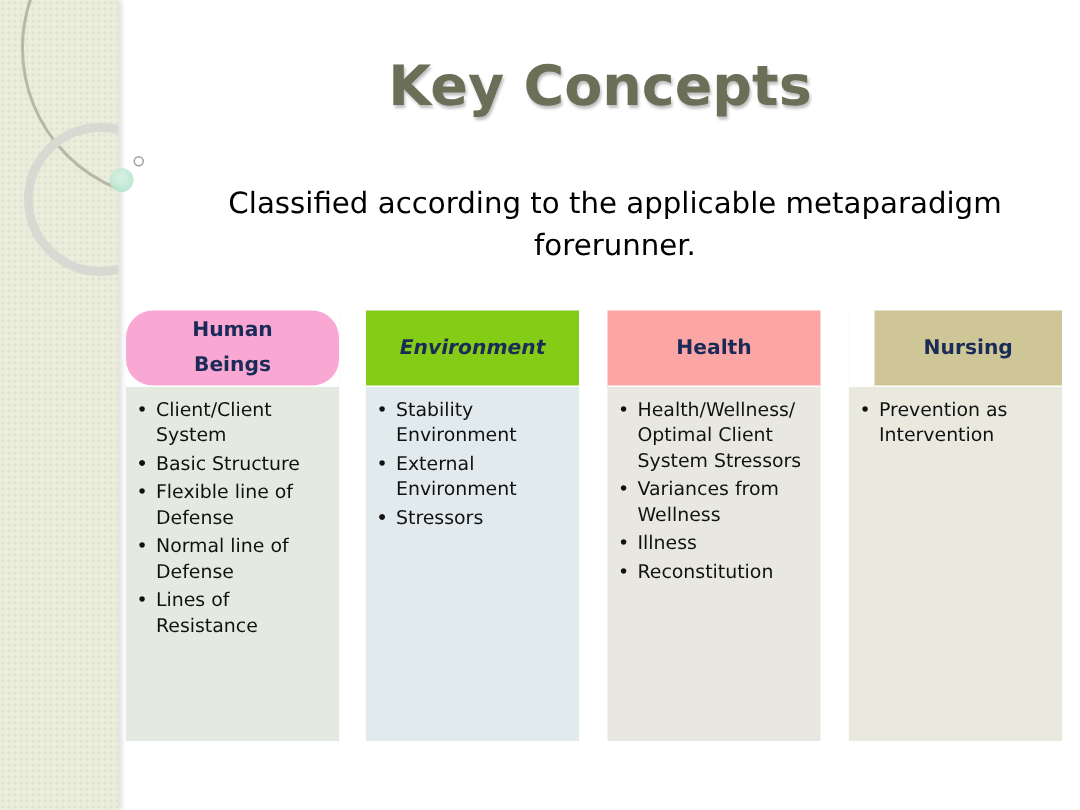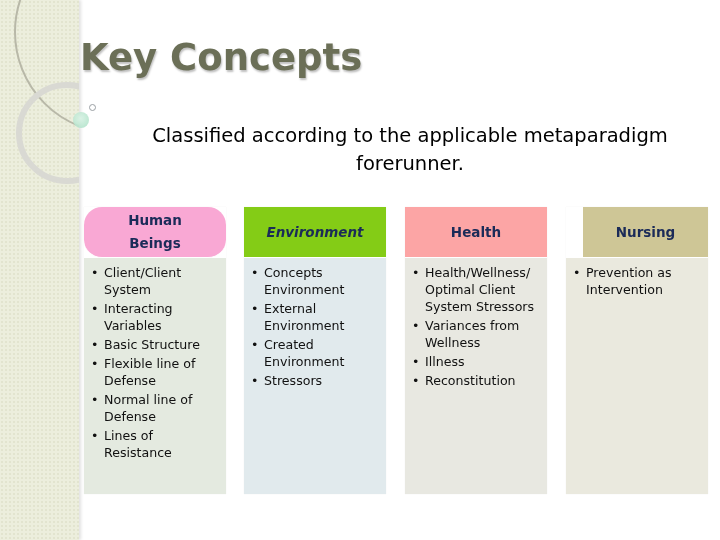--- a/index.html
+++ b/index.html
@@ -33,20 +33,21 @@
     background: radial-gradient(circle at 45% 40%, #d8f2e4, #a8dfc4);
     opacity: 0.9;
   }
   .small-ring {
     position: absolute; left: 89px; top: 104px; width: 5px; height: 5px;
     border-radius: 50%;
     border: 1px solid #9aa0a4;
   }
   .title {
     position: absolute; left: 80px; right: 0; top: 36px;
+    text-align: center;
     font-family: "DejaVu Sans", sans-serif;
     font-weight: bold;
     font-size: 37px;
     color: #6b6f57;
     text-shadow: 1px 2px 2px rgba(0,0,0,0.25);
     letter-spacing: 0px;
   }
   .subtitle {
     position: absolute; left: 100px; right: 0; top: 122px;
     text-align: center;
@@ -106,37 +107,37 @@
 <div class="subtitle">Classified according to the applicable metaparadigm forerunner.</div>
 
 <div class="columns">
   <div class="col" style="left:0px;">
     <div class="col-head" style="background: #f9a8d4; border-radius: 18px;">
       <span style="display:block;width:70px;">Human Beings</span>
     </div>
     <div class="col-body" style="background: rgb(228, 234, 224);">
       <ul>
           <li><span class="bullet">•</span><span>Client/Client System</span></li>
-          <li><span class="bullet">•</span><span>Interacting Variables</span></li>
+          <li><span class="bullet">•</span></li>
           <li><span class="bullet">•</span><span>Basic Structure</span></li>
           <li><span class="bullet">•</span><span>Flexible line of Defense</span></li>
           <li><span class="bullet">•</span><span>Normal line of Defense</span></li>
           <li><span class="bullet">•</span><span>Lines of Resistance</span></li>
         </ul>
     </div>
   </div>
   <div class="col" style="left:160px;">
     <div class="col-head" style="background: #84cc16; font-style: italic;">
       <span>Environment</span>
     </div>
     <div class="col-body" style="background: rgb(225, 234, 237);">
       <ul>
-          <li><span class="bullet">•</span><span>Concepts Environment</span></li>
+          <li><span class="bullet">•</span><span>Stability Environment</span></li>
           <li><span class="bullet">•</span><span>External Environment</span></li>
-          <li><span class="bullet">•</span><span>Created Environment</span></li>
+          <li><span class="bullet">•</span></li>
           <li><span class="bullet">•</span><span>Stressors</span></li>
         </ul>
     </div>
   </div>
   <div class="col" style="left:321px;">
     <div class="col-head" style="background: #fca5a5;">
       <span>Health</span>
     </div>
     <div class="col-body" style="background: rgb(232, 232, 225);">
       <ul>

